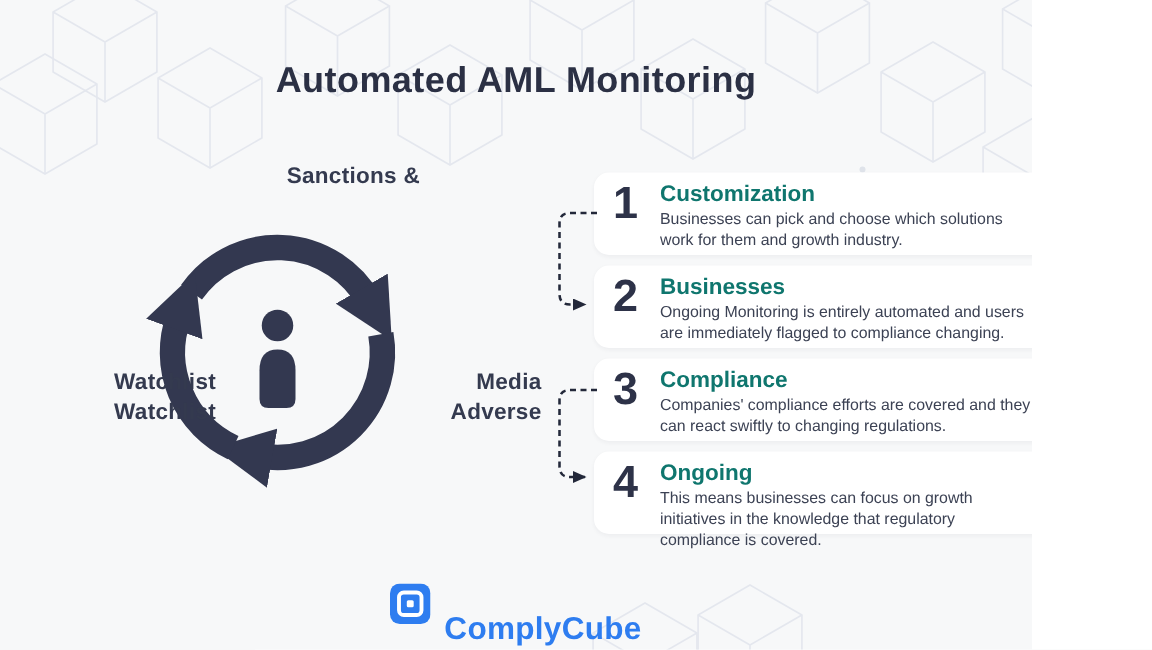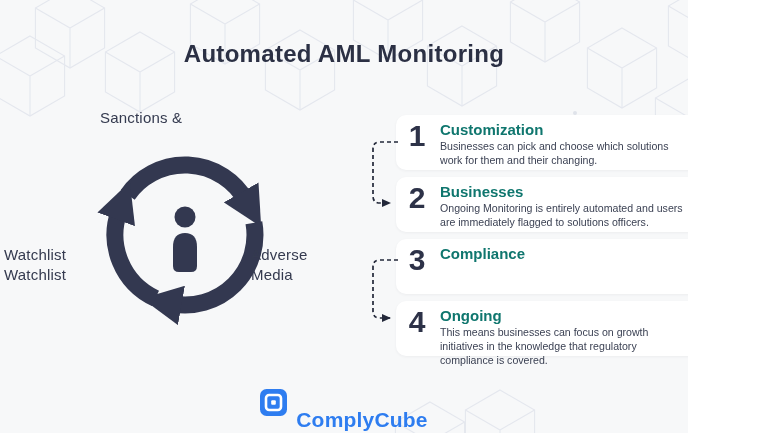--- a/index.html
+++ b/index.html
@@ -14,26 +14,26 @@
   .bg-pattern{position:absolute;inset:0;pointer-events:none;}
   .page-title{
     position:absolute;top:40px;left:0;right:0;
     text-align:center;
     font-size:24px;font-weight:bold;color:#2b3044;
     letter-spacing:.3px;
   }
   
   .cycle-svg{position:absolute;left:85px;top:135px;width:200px;height:200px;}
   .cycle-label{
-    position:absolute;text-align:left;
-    font-size:15px;font-weight:normal;color:#343a4f;
+    position:absolute;text-align:right;
+    font-size:15px;font-weight:bold;color:#343a4f;
     line-height:20px;letter-spacing:.2px;
   }
   .cycle-label.top{left:100px;top:108px;width:180px;}
-  .cycle-label.left{left:4px;top:245px;width:120px;}
+  .cycle-label.left{left:24px;top:245px;width:120px;}
   .cycle-label.right{left:251px;top:245px;width:110px;}
   
   .steps{position:absolute;left:396px;top:115px;width:306px;}
   .step-card{
     display:flex;
     background:#ffffff;
     border-radius:10px;
     height:55px;
     margin-bottom:7px;
     box-shadow:0 1px 3px rgba(35,40,65,.05);
@@ -106,43 +106,44 @@
   </svg>
 
   <div class="cycle-label top">
     <div>Sanctions &amp;</div>
   </div>
   <div class="cycle-label left">
     <div>Watchlist</div>
     <div>Watchlist</div>
   </div>
   <div class="cycle-label right">
+    <div>Media</div>
     <div>Adverse</div>
-    <div>Media</div>
   </div>
 
   <div class="steps">
     <div class="step-card">
       <div class="step-num">1</div>
       <div class="step-body">
         <div class="step-title">Customization</div>
-        <div class="step-desc">Businesses can pick and choose which solutions work for them and their changing.</div>
+        <div class="step-desc">Businesses can pick and choose which solutions work for them and growth industry.</div>
       </div>
     </div>
     <div class="step-card">
       <div class="step-num">2</div>
       <div class="step-body">
         <div class="step-title">Businesses</div>
-        <div class="step-desc">Ongoing Monitoring is entirely automated and users are immediately flagged to solutions officers.</div>
+        <div class="step-desc">Ongoing Monitoring is entirely automated and users are immediately flagged to compliance changing.</div>
       </div>
     </div>
     <div class="step-card">
       <div class="step-num">3</div>
       <div class="step-body">
         <div class="step-title">Compliance</div>
+        <div class="step-desc">Companies' compliance efforts are covered and they can react swiftly to changing regulations.</div>
       </div>
     </div>
     <div class="step-card">
       <div class="step-num">4</div>
       <div class="step-body">
         <div class="step-title">Ongoing</div>
         <div class="step-desc">This means businesses can focus on growth initiatives in the knowledge that regulatory compliance is covered.</div>
       </div>
     </div>
   </div>

